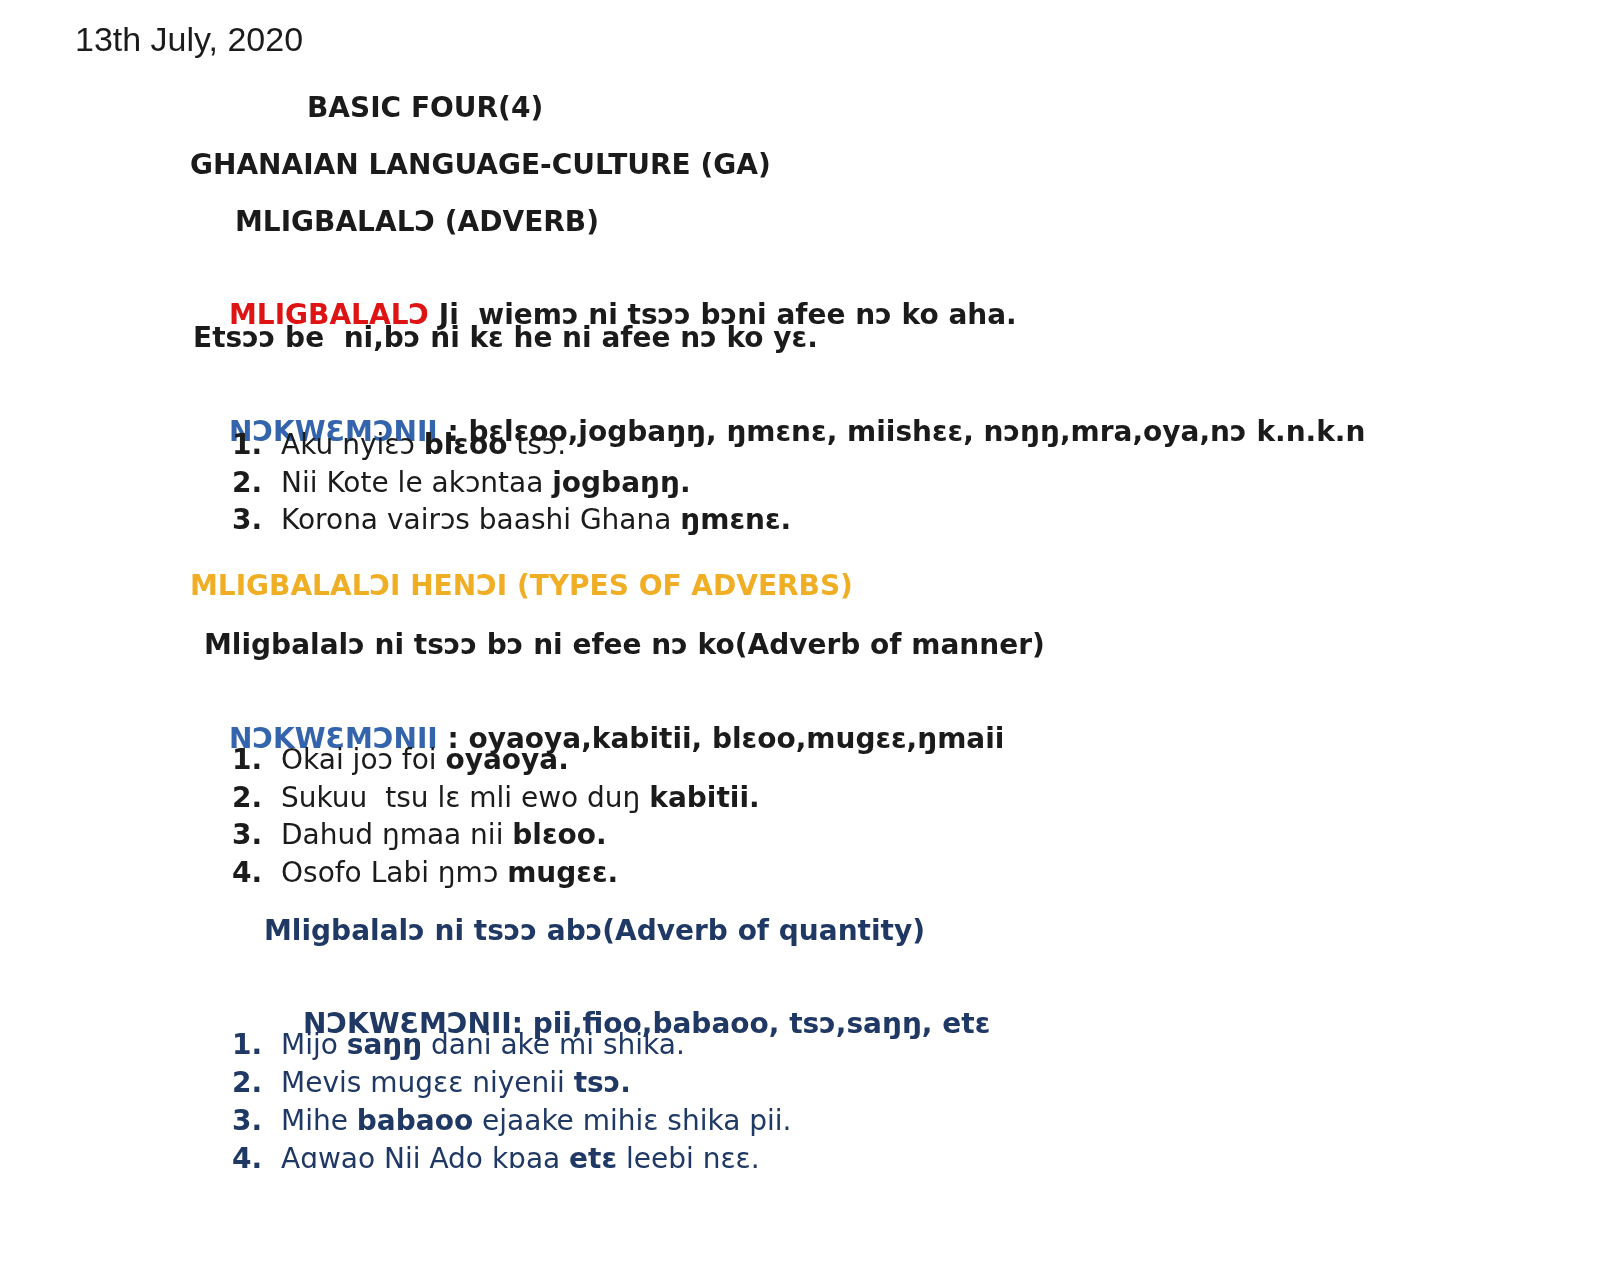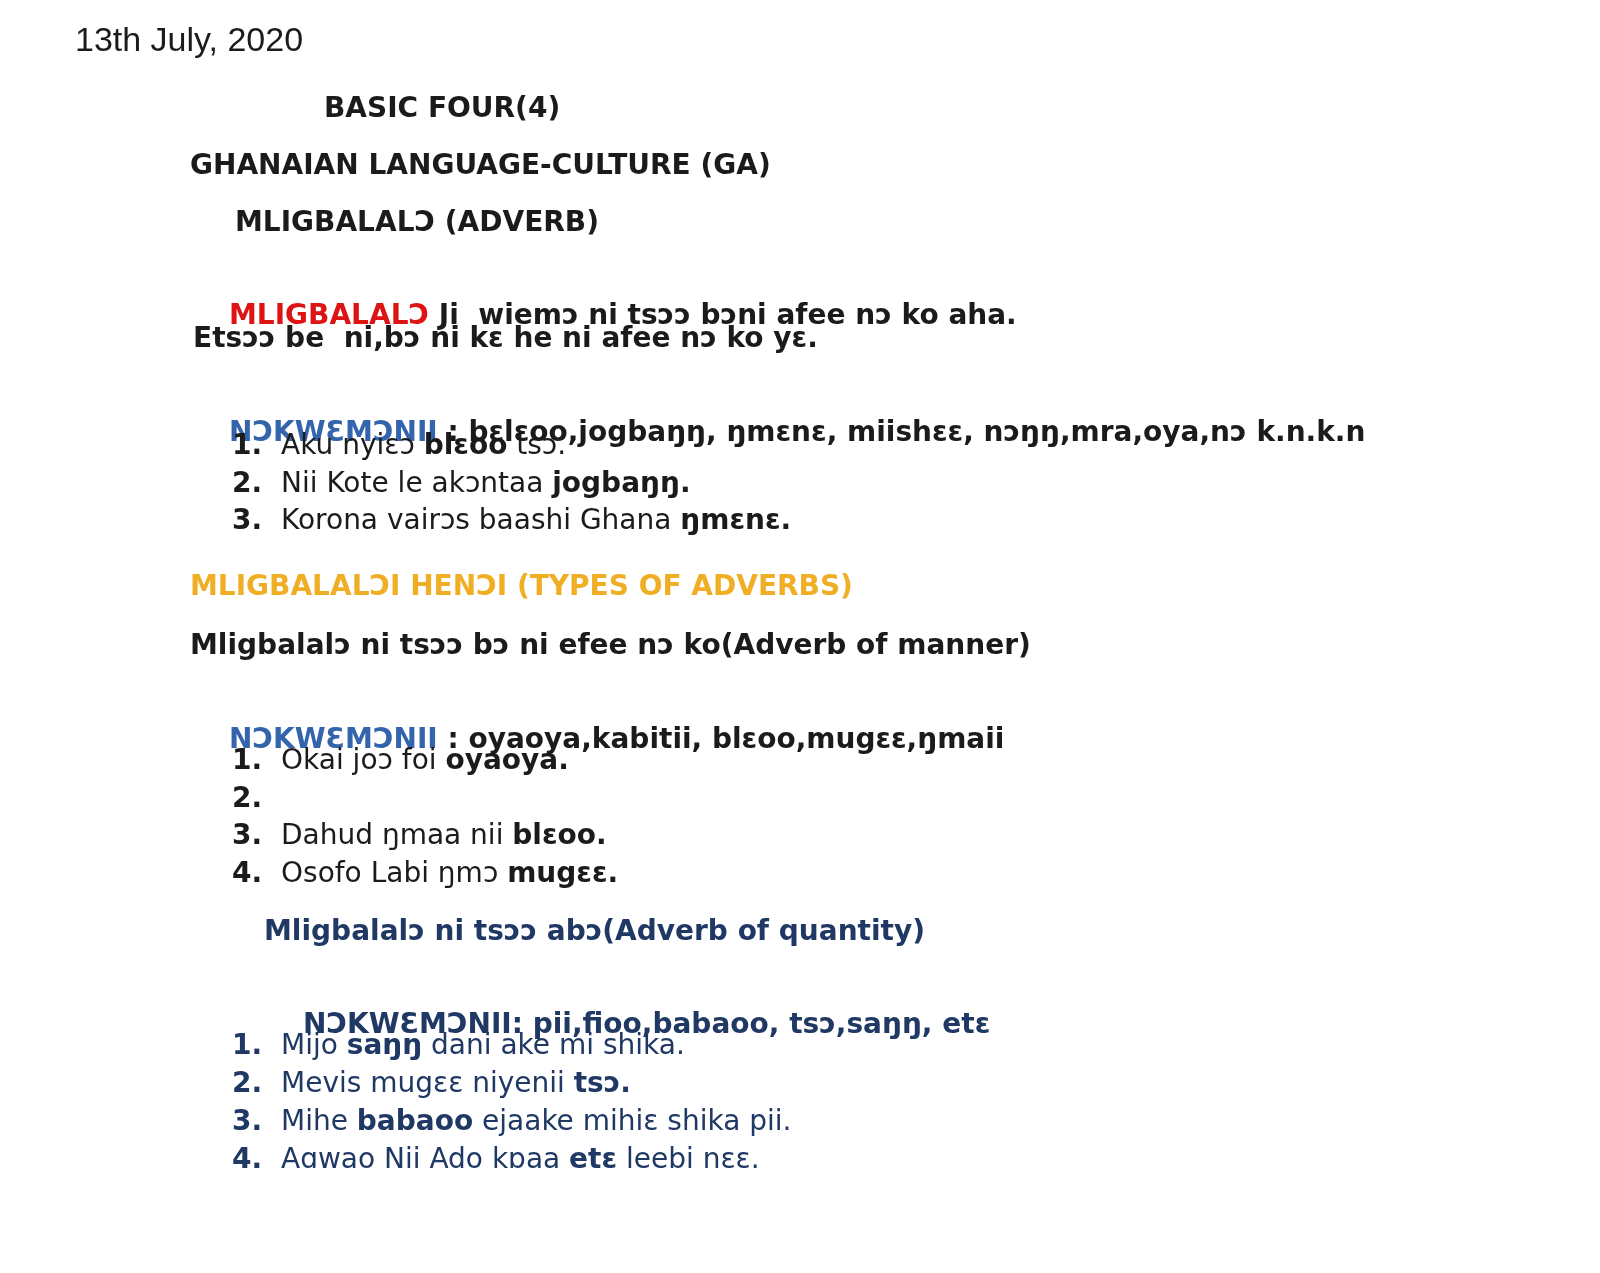--- a/index.html
+++ b/index.html
@@ -32,21 +32,21 @@
   .li .txt b { font-weight: 700; }
   .navy-list .li { color: var(--navy); height: 38px; }
 </style>
 </head>
 <body>
 
 <div id="page">
 
   <div class="abs date" style="left:75px; top:20px;">13th July, 2020</div>
 
-  <div class="abs line b" style="left:324px; top:90px;">BASIC FOUR(4)</div>
+  <div class="abs line b" style="left:307px; top:90px;">BASIC FOUR(4)</div>
 
   <div class="abs line b" style="left:190px; top:147px;">GHANAIAN LANGUAGE-CULTURE (GA)</div>
 
   <div class="abs line b" style="left:190px; top:262px;">
     <span class="red">MLIGBALALƆ</span><span> Ji  wiemɔ ni tsɔɔ bɔni afee nɔ ko aha.</span>
   </div>
 
   <div class="abs line b" style="left:235px; top:204px;">MLIGBALALƆ (ADVERB)</div>
 
   <div class="abs line b" style="left:193px; top:320px;">Etsɔɔ be  ni,bɔ ni kɛ he ni afee nɔ ko yɛ.</div>
@@ -65,33 +65,34 @@
       <span class="txt"><span>Nii Kote le akɔntaa </span><b>jogbaŋŋ.</b><span></span></span>
     </div>
     <div class="li">
       <span class="num">3.</span>
       <span class="txt"><span>Korona vairɔs baashi Ghana </span><b>ŋmɛnɛ.</b><span></span></span>
     </div>
   </div>
 
   <div class="abs line b gold" style="left:190px; top:568px;">MLIGBALALƆI HENƆI (TYPES OF ADVERBS)</div>
 
-  <div class="abs line b" style="left:190px; top:627px;">Mligbalalɔ ni tsɔɔ bɔ ni efee nɔ ko(Adverb of manner)</div>
+  <div class="abs line b" style="left:204px; top:627px;">Mligbalalɔ ni tsɔɔ bɔ ni efee nɔ ko(Adverb of manner)</div>
 
   <div class="abs line b" style="left:190px; top:686px;">
     <span class="blue">NƆKWƐMƆNII</span><span> : </span><span>oyaoya,kabitii, blɛoo,mugɛɛ,ŋmaii</span>
   </div>
 
   <div class="list" style="left:232px; top:743px;">
     <div class="li">
       <span class="num">1.</span>
       <span class="txt"><span>Okai joɔ foi </span><b>oyaoya.</b><span></span></span>
     </div>
     <div class="li">
       <span class="num">2.</span>
+      <span class="txt"><span>Sukuu  tsu lɛ mli ewo duŋ </span><b>kabitii.</b><span></span></span>
     </div>
     <div class="li">
       <span class="num">3.</span>
       <span class="txt"><span>Dahud ŋmaa nii </span><b>blɛoo.</b><span></span></span>
     </div>
     <div class="li">
       <span class="num">4.</span>
       <span class="txt"><span>Osofo Labi ŋmɔ </span><b>mugɛɛ.</b><span></span></span>
     </div>
   </div>

